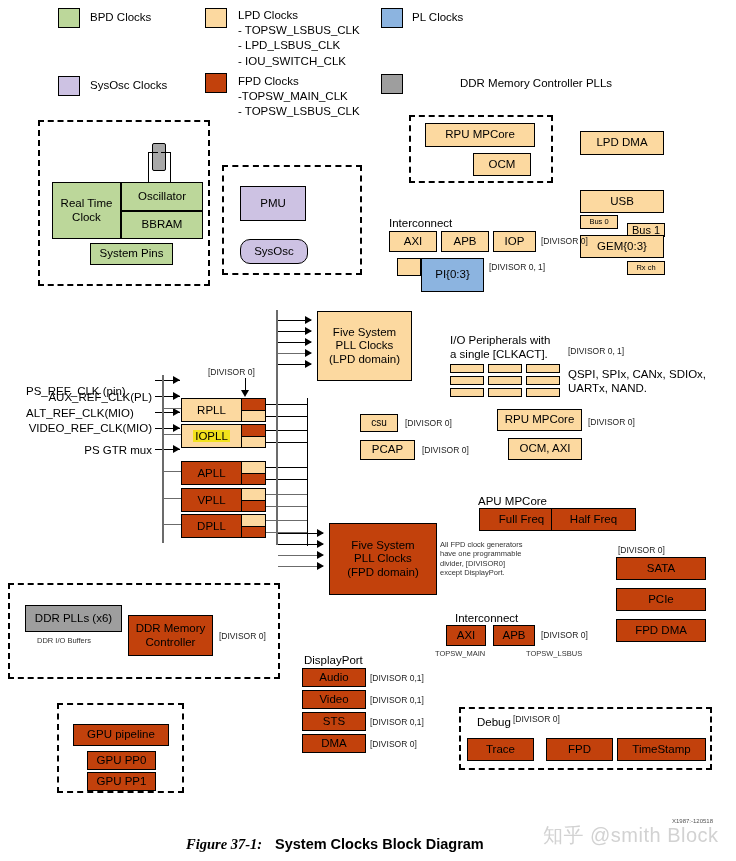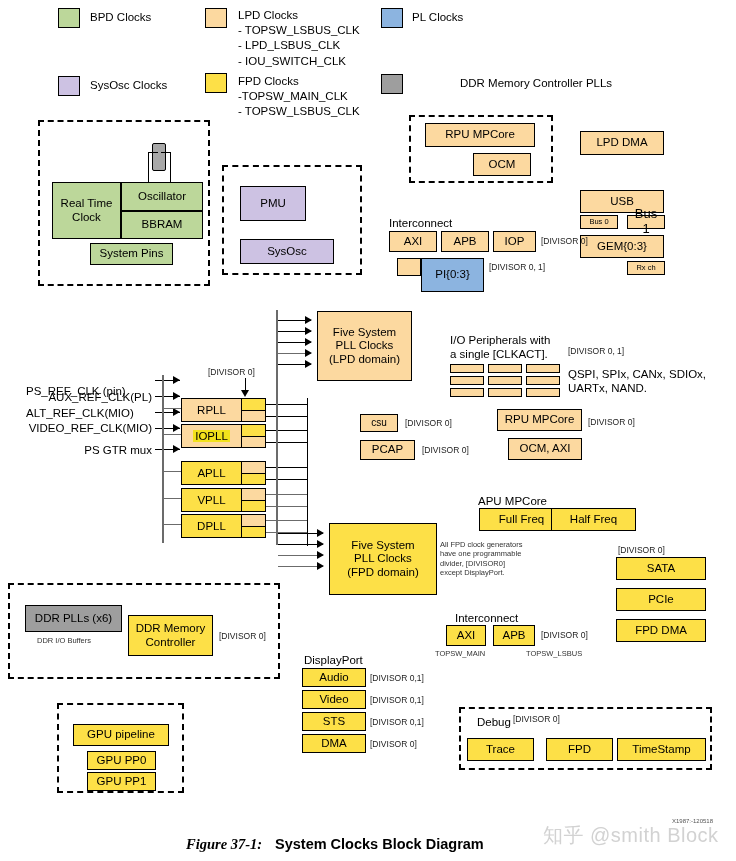--- a/index.html
+++ b/index.html
@@ -20,21 +20,21 @@
     border:1.4px solid #000;
     display:flex; align-items:center; justify-content:center;
     text-align:center;
     font-size:11.5px;
     line-height:1.15;
     padding:1px 2px;
     white-space:pre-line;
   }
   .green  { background:#bcd79a; }
   .orange { background:#fcd9a0; }
-  .red    { background:#fde047; }
+  .red    { background:#c2410c; }
   .blue   { background:#8cb4e0; }
   .purple { background:#cdc2e3; }
   .gray   { background:#9e9e9e; }
 
   
   .dash {
     position:absolute;
     border:2px dashed #000;
     background:transparent;
   }
@@ -120,30 +120,30 @@
   <div class="hline" style="left:161px; top:152px; width:10px;"></div>
 
   <div class="blk green" style="left:52px;  top:182px; width:69px; height:57px;">Real Time
 Clock</div>
   <div class="blk green" style="left:121px; top:182px; width:82px; height:29px;">Oscillator</div>
   <div class="blk green" style="left:121px; top:211px; width:82px; height:28px;">BBRAM</div>
   <div class="blk green" style="left:90px;  top:243px; width:83px; height:22px;">System Pins</div>
 
   <div class="dash" style="left:222px; top:165px; width:140px; height:110px;"></div>
   <div class="blk purple" style="left:240px; top:186px; width:66px; height:35px;">PMU</div>
-  <div class="blk purple" style="left:240px; top:239px; width:94px; height:25px;">SysOsc</div>
+  <div class="blk purple" style="left:240px; top:239px; width:68px; height:25px;border-radius:10px;">SysOsc</div>
 
   <div class="dash" style="left:409px; top:115px; width:144px; height:68px;"></div>
   <div class="blk orange" style="left:425px; top:123px; width:110px; height:24px;">RPU MPCore</div>
   <div class="blk orange" style="left:473px; top:153px; width:58px;  height:23px;">OCM</div>
 
   <div class="blk orange" style="left:580px; top:131px; width:84px; height:24px;">LPD DMA</div>
   <div class="blk orange" style="left:580px; top:190px; width:84px; height:23px;">USB</div>
   <div class="blk orange" style="left:580px; top:215px; width:38px; height:14px; font-size:7.5px;">Bus 0</div>
-  <div class="blk orange" style="left:627px; top:215px; width:38px; height:14px; font-size:13px;">Bus 1</div>
+  <div class="blk orange" style="left:627px; top:223px; width:38px; height:14px; font-size:11px;">Bus 1</div>
   <div class="blk orange" style="left:580px; top:235px; width:84px; height:23px;">GEM{0:3}</div>
   <div class="blk orange" style="left:627px; top:261px; width:38px; height:14px; font-size:7.5px;">Rx ch</div>
 
   <div class="lbl" style="left:389px; top:216px;">Interconnect</div>
   <div class="blk orange" style="left:389px; top:231px; width:48px; height:21px;">AXI</div>
   <div class="blk orange" style="left:441px; top:231px; width:48px; height:21px;">APB</div>
   <div class="blk orange" style="left:493px; top:231px; width:43px; height:21px;">IOP</div>
   <div class="lbl-sm" style="left:541px; top:236px;">[DIVISOR 0]</div>
 
   <div class="blk orange" style="left:397px; top:258px; width:24px; height:18px;"></div>

